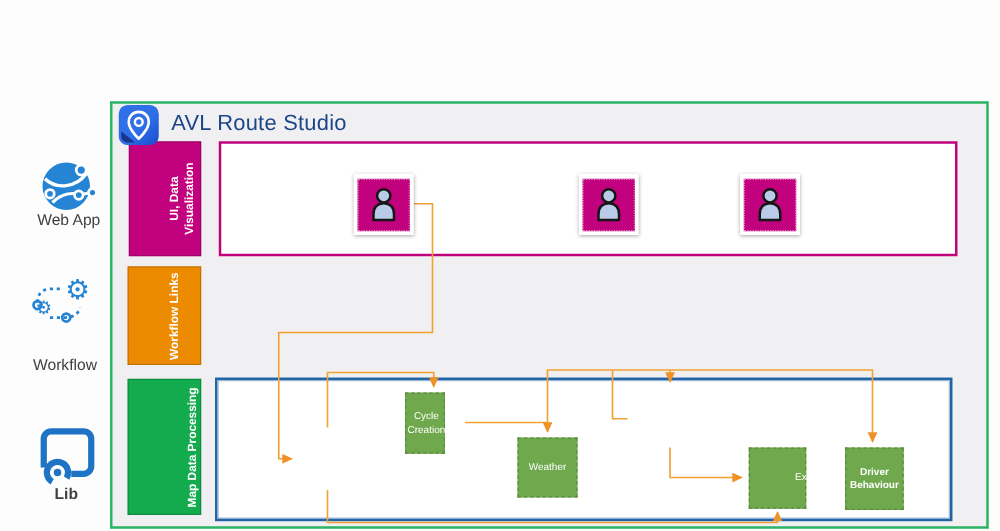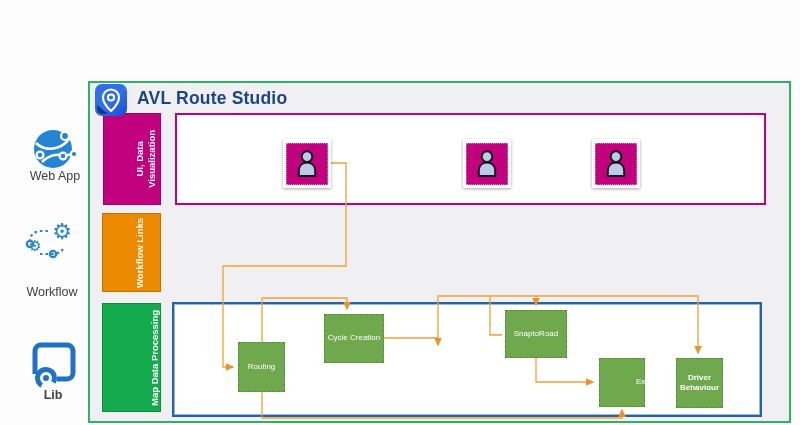--- a/index.html
+++ b/index.html
@@ -13,21 +13,21 @@
     position:absolute;font-size:12.5px;color:#404040;text-align:center;width:90px;
   }
   .side-icon{position:absolute;}
   
   #container{
     position:absolute;left:88px;top:81px;width:699px;height:338px;
     background:var(--canvas_bg,#f0f0f2);
     border:2px solid var(--container_border,#2bb465);
   }
   #app-title{
-    position:absolute;left:137px;top:88px;font-size:17.5px;font-weight:bold;
+    position:absolute;left:137px;top:88px;font-size:17.5px;font-weight:normal;
     color:var(--title,#1c4587);letter-spacing:.2px;z-index:4;
   }
   #pin-badge{
     position:absolute;left:95px;top:84px;width:32px;height:32px;border-radius:7px;
     background:linear-gradient(135deg,#2f6fe8 55%,#1b4ad0);z-index:4;
   }
   
   .vlabel{
     position:absolute;display:grid;place-items:center;overflow:hidden;z-index:3;
     border:1px solid rgba(0,0,0,.18);
@@ -62,21 +62,21 @@
   .uinner{width:40px;height:40px;background:var(--section_ui,#c2017e);
     display:grid;place-items:center;border:1px dotted rgba(255,255,255,.5);}
   
   .node{
     position:absolute;background:var(--node_fill,#6fa84d);
     border:1px dashed #598c3c;color:#fff;font-size:8px;line-height:1.3;
     display:grid;place-items:center;text-align:center;z-index:3;padding:1px;
     box-sizing:border-box;
   }
   #node-routing{left:238px;top:342px;width:47px;height:50px;}
-  #node-cycle{left:324px;top:314px;width:60px;height:49px;text-align:center;}
+  #node-cycle{left:324px;top:314px;width:32px;height:49px;text-align:center;}
   #node-weather{left:414px;top:350px;width:48px;height:48px;}
   #node-snap{left:505px;top:310px;width:62px;height:48px;}
   #node-export{left:599px;top:358px;width:46px;height:49px;padding-left:36px;}
   #node-driver{left:676px;top:358px;width:47px;height:50px;font-weight:bold;}
 </style>
 </head>
 <body>
 
 <div id="canvas">
 
@@ -175,19 +175,18 @@
   </div>
   <div class="ucard" style="left:592px;top:139px;">
     <div class="uinner">
       <svg width="24" height="29" viewBox="0 0 24 29">
         <circle cx="12" cy="7.6" r="5.3" fill="#b9cbe8" stroke="#161616" stroke-width="2"></circle>
         <path d="M12 13.5 c-5.2 0-8.2 3.6-8.2 8.6 V27 h16.4 v-4.9 c0-5-3-8.6-8.2-8.6 z" fill="#b9cbe8" stroke="#161616" stroke-width="2" stroke-linejoin="round"></path>
       </svg>
     </div>
   </div>
 
-  <div class="node" id="node-routing">Routing</div>
   <div class="node" id="node-cycle">Cycle Creation</div>
-  <div class="node" id="node-snap">SnaptoRoad</div>
+  <div class="node" id="node-weather">Weather</div>
   <div class="node" id="node-export">Export</div>
   <div class="node" id="node-driver">Driver Behaviour</div>
 
 </div>
 
 </body></html>

